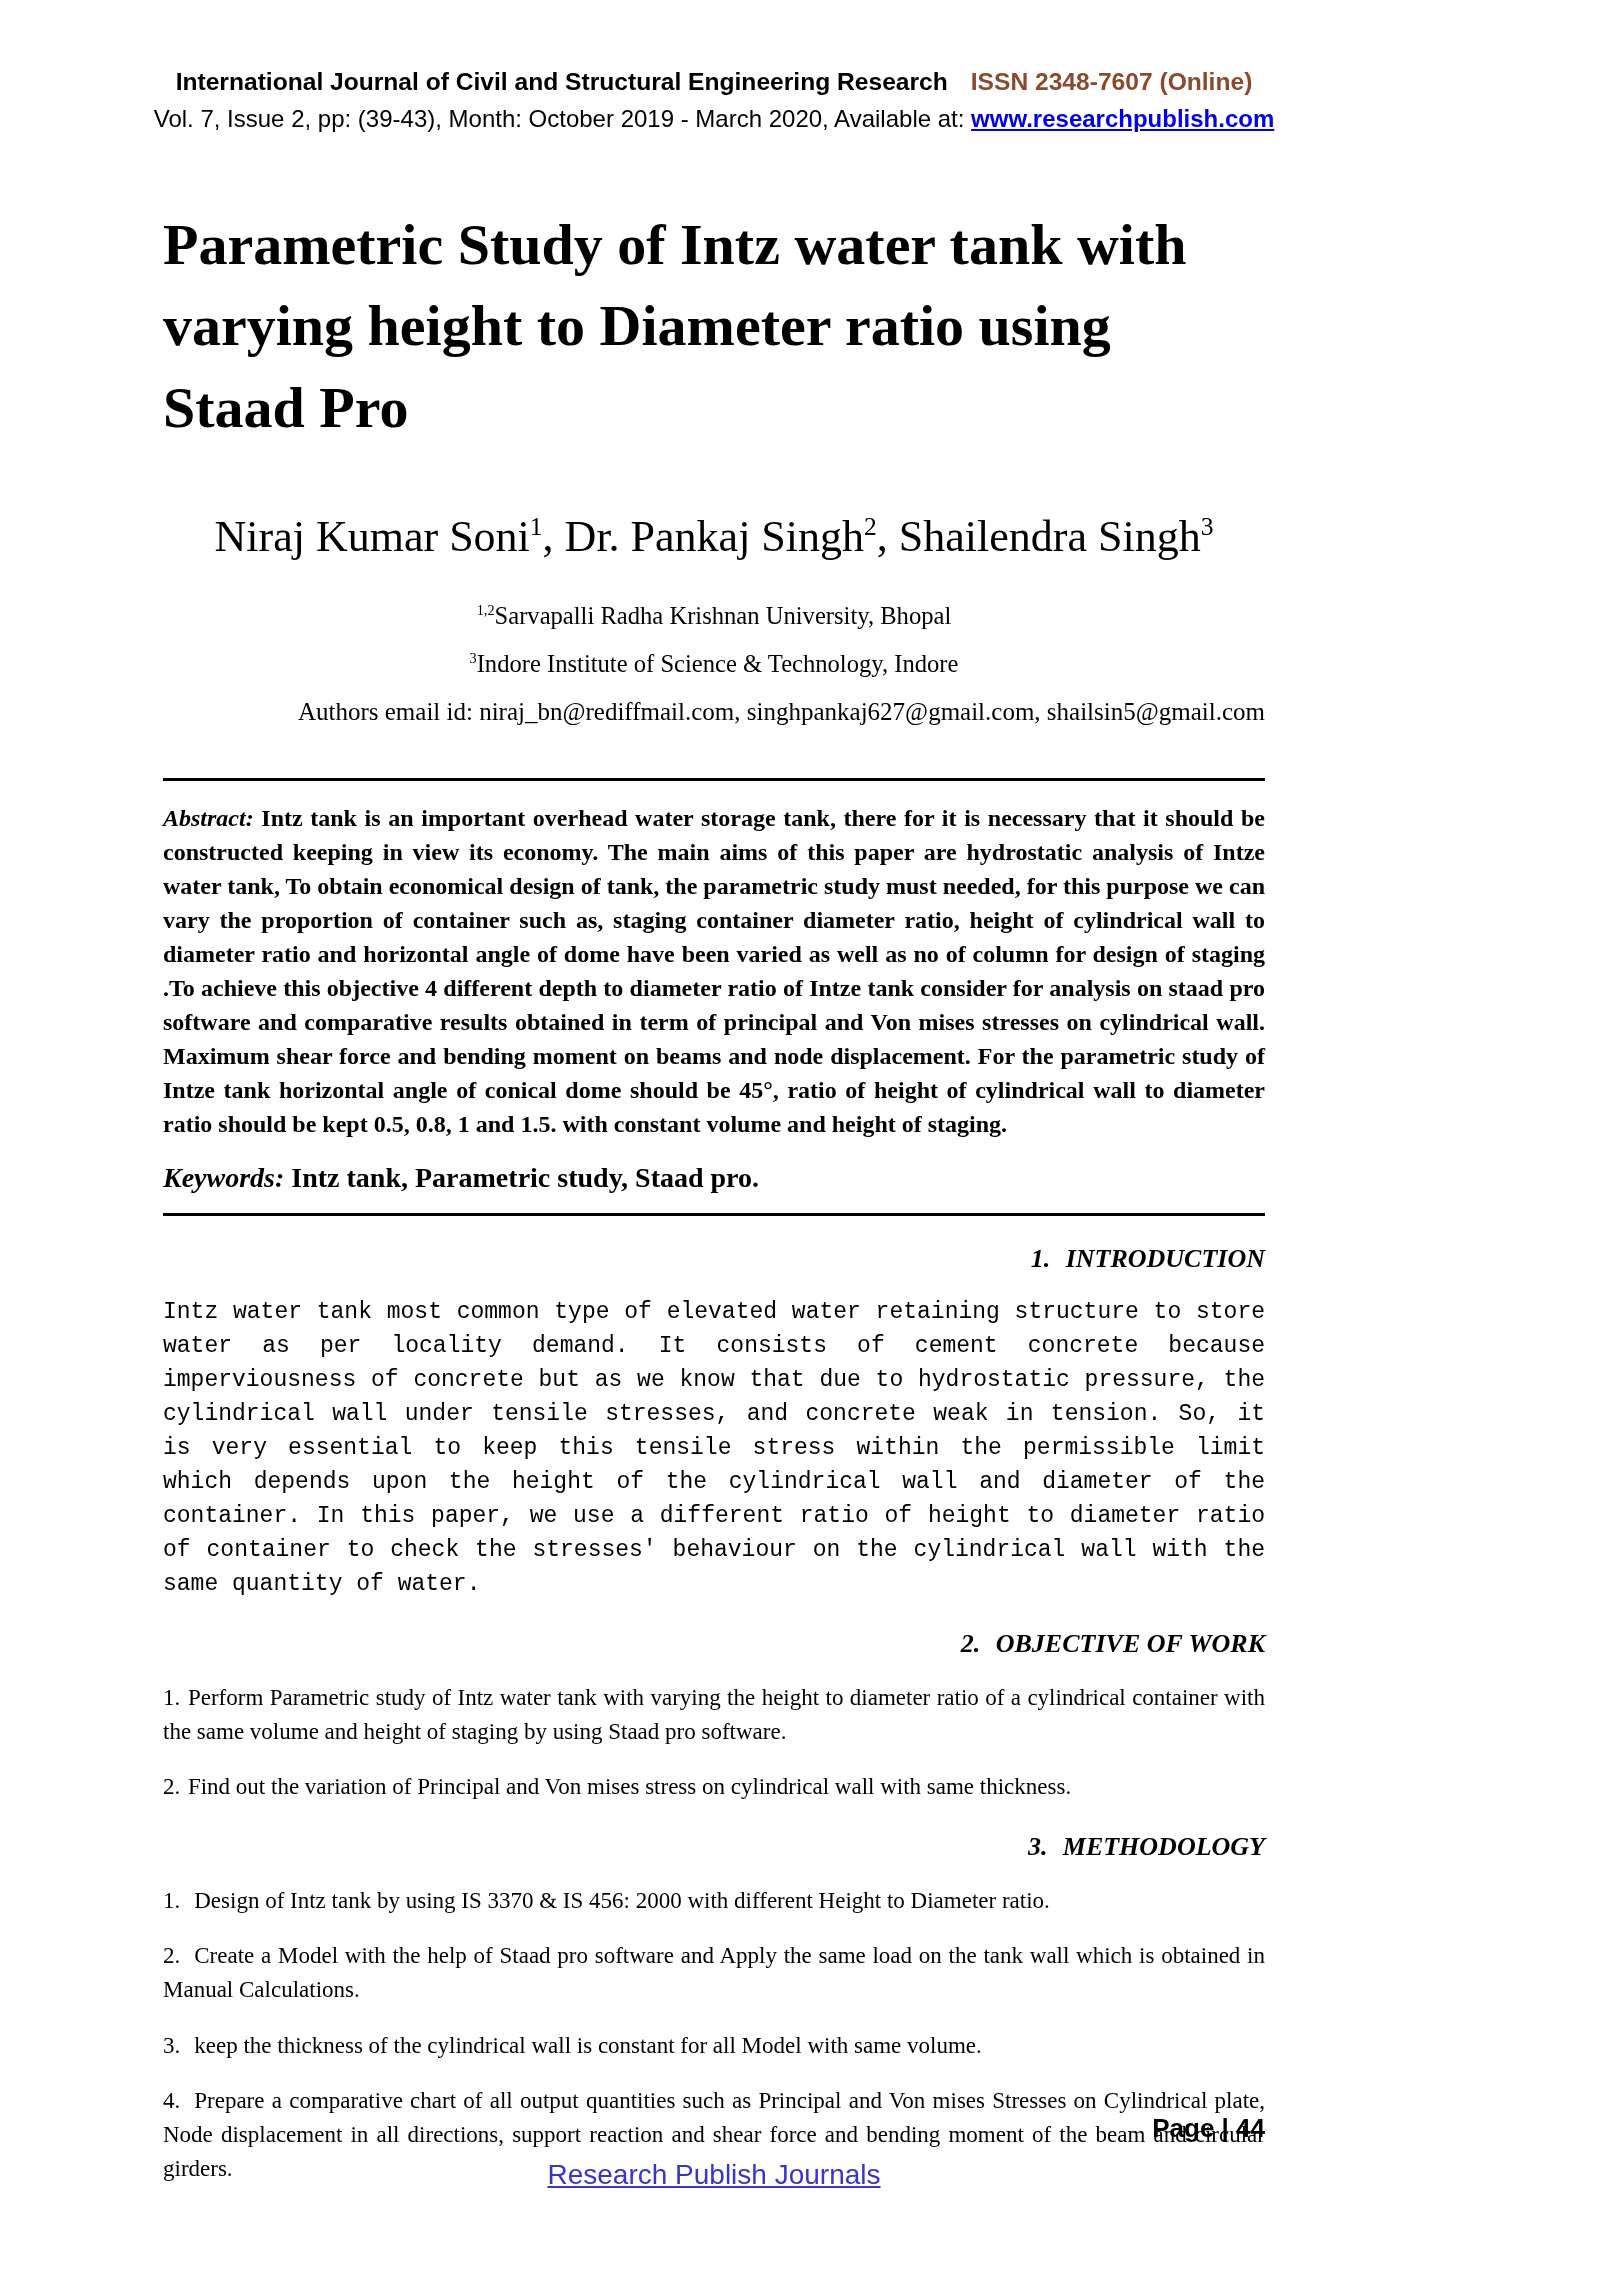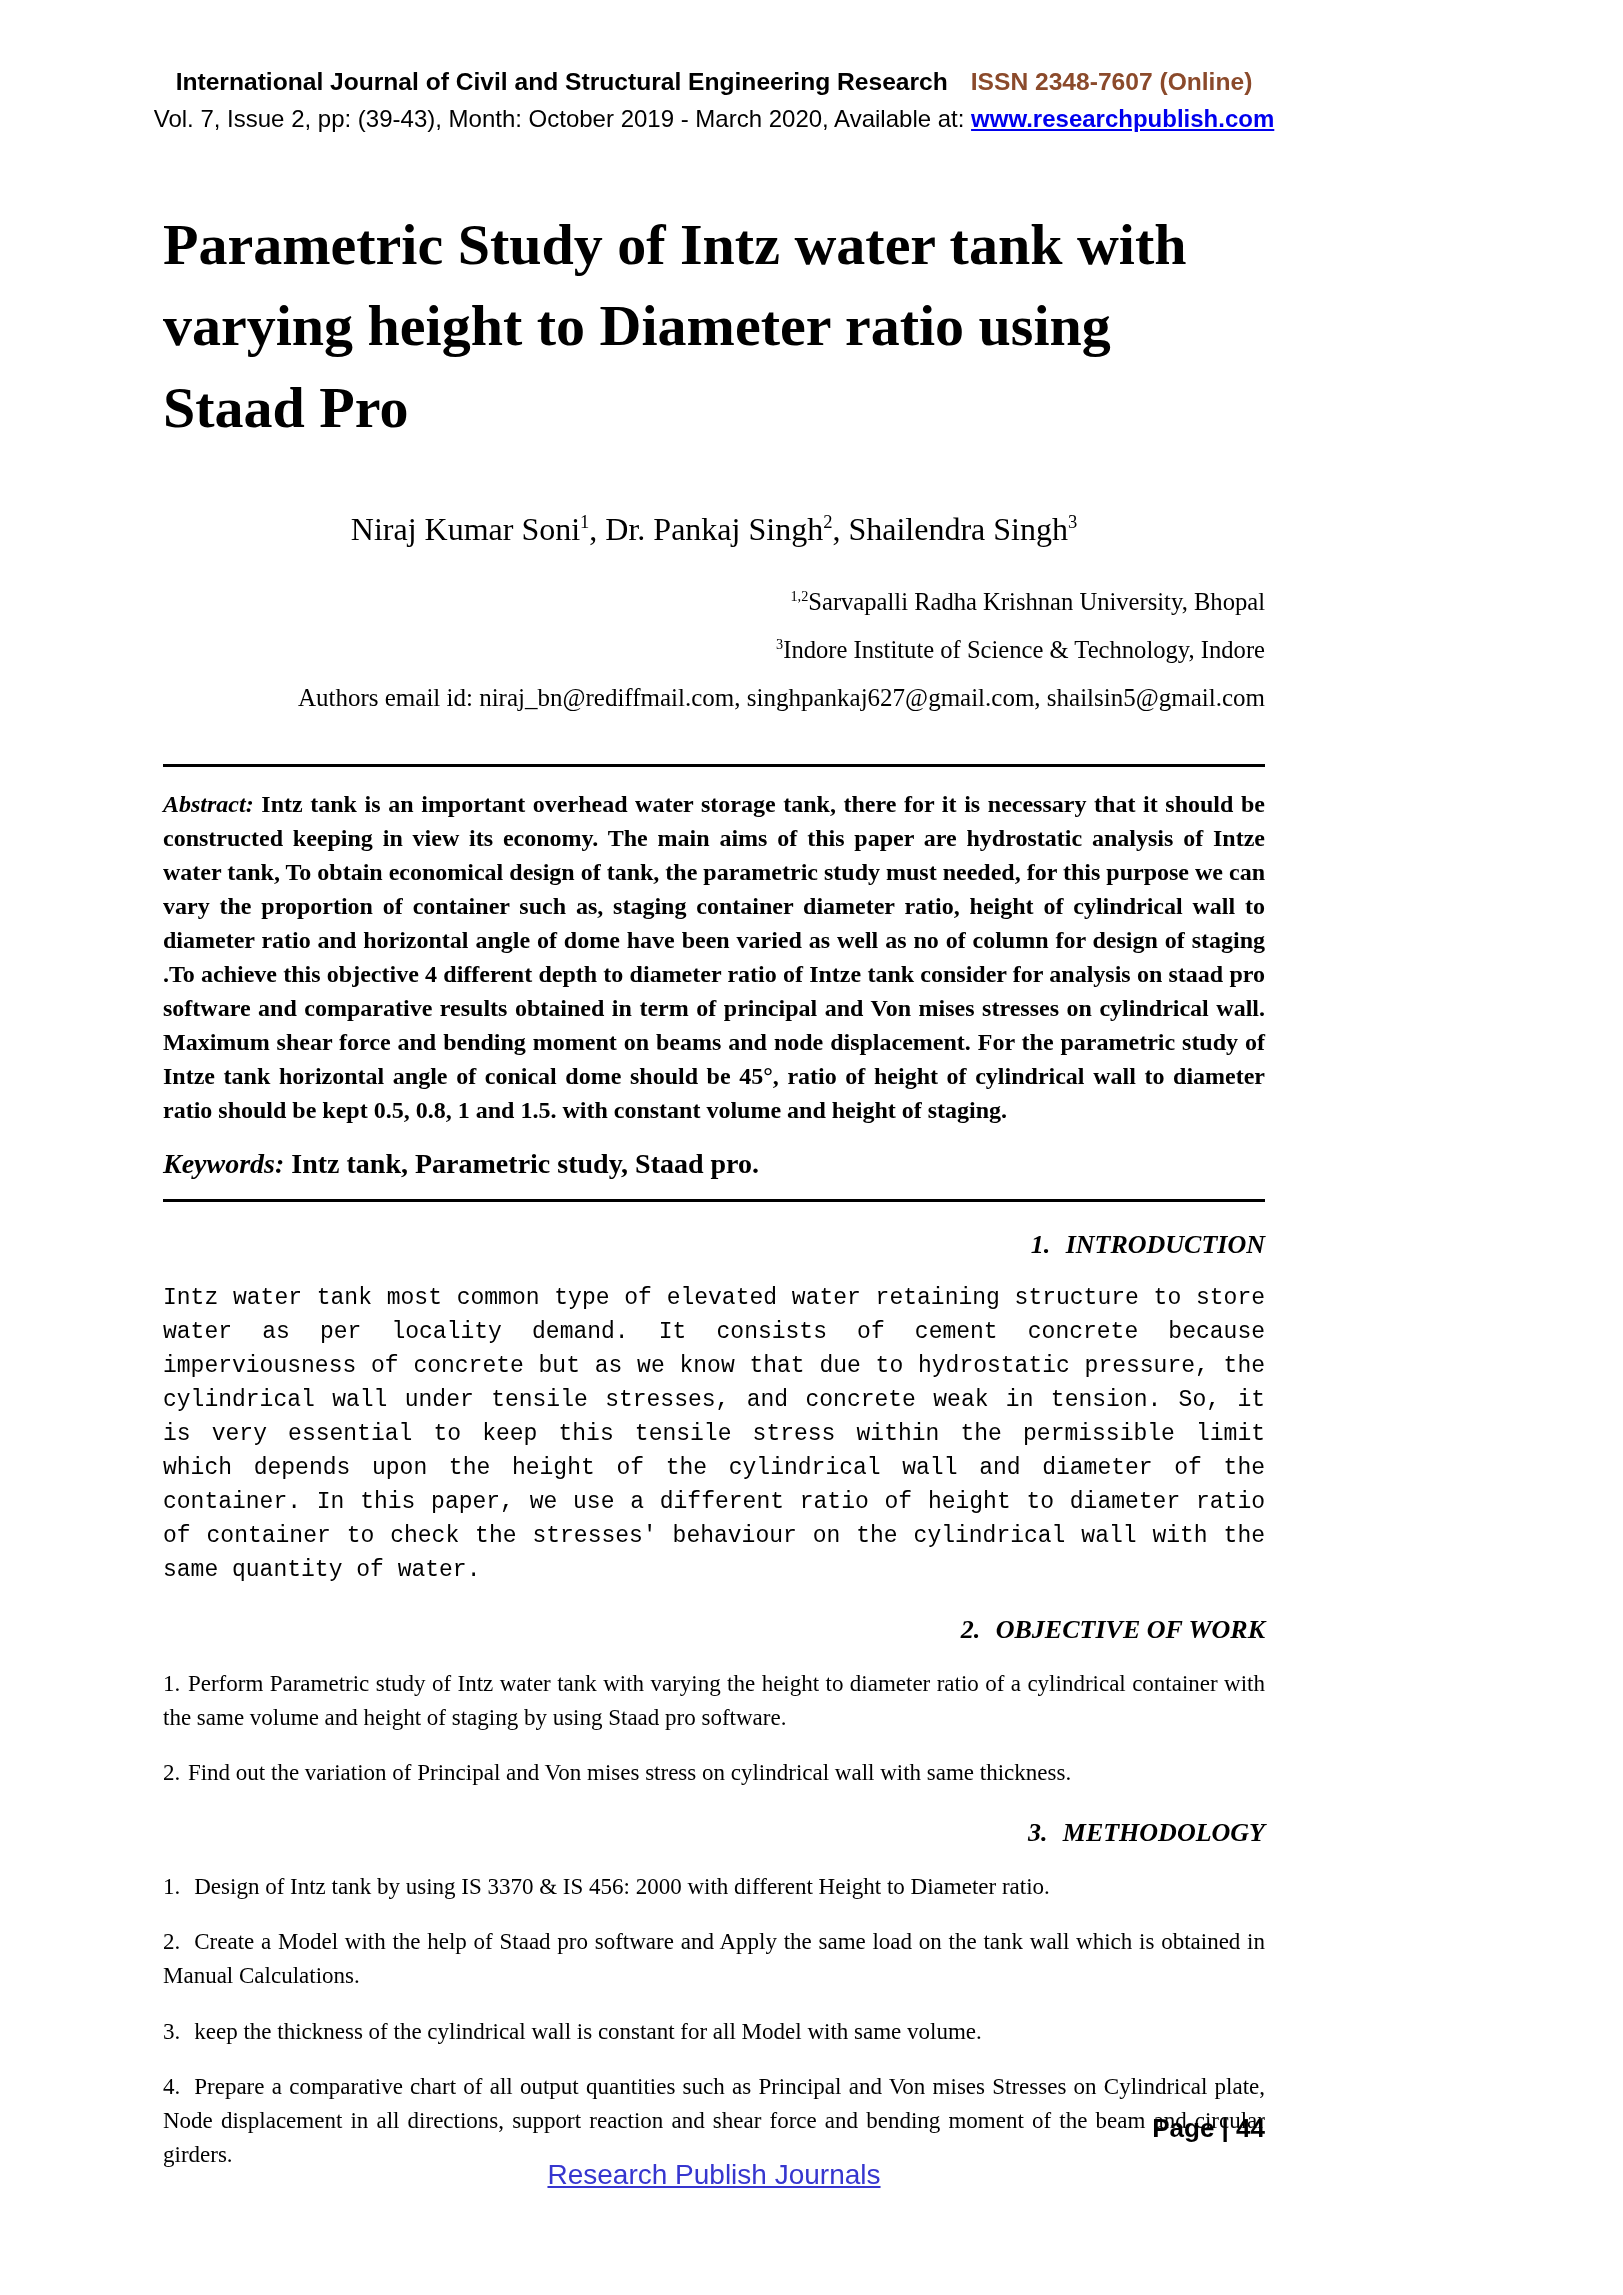--- a/index.html
+++ b/index.html
@@ -53,25 +53,25 @@
     margin: 71px auto 0;
     max-width: 1198px;
     text-align: left;
     font-size: 58px;
     font-weight: 700;
     line-height: 1.4;
   }
   .authors {
     margin-top: 63px;
     text-align: center;
-    font-size: 32px;
+    font-size: 44px;
   }
   sup { font-size: 58%; line-height: 0; }
   .affil {
-    text-align: right;
+    text-align: center;
     font-size: 24.6px;
   }
   .affil-1 { margin-top: 40px; }
   .affil-2 { margin-top: 20px; }
   .email-line {
     margin-top: 20px;
     text-align: right;
     font-size: 25px;
   }
 

